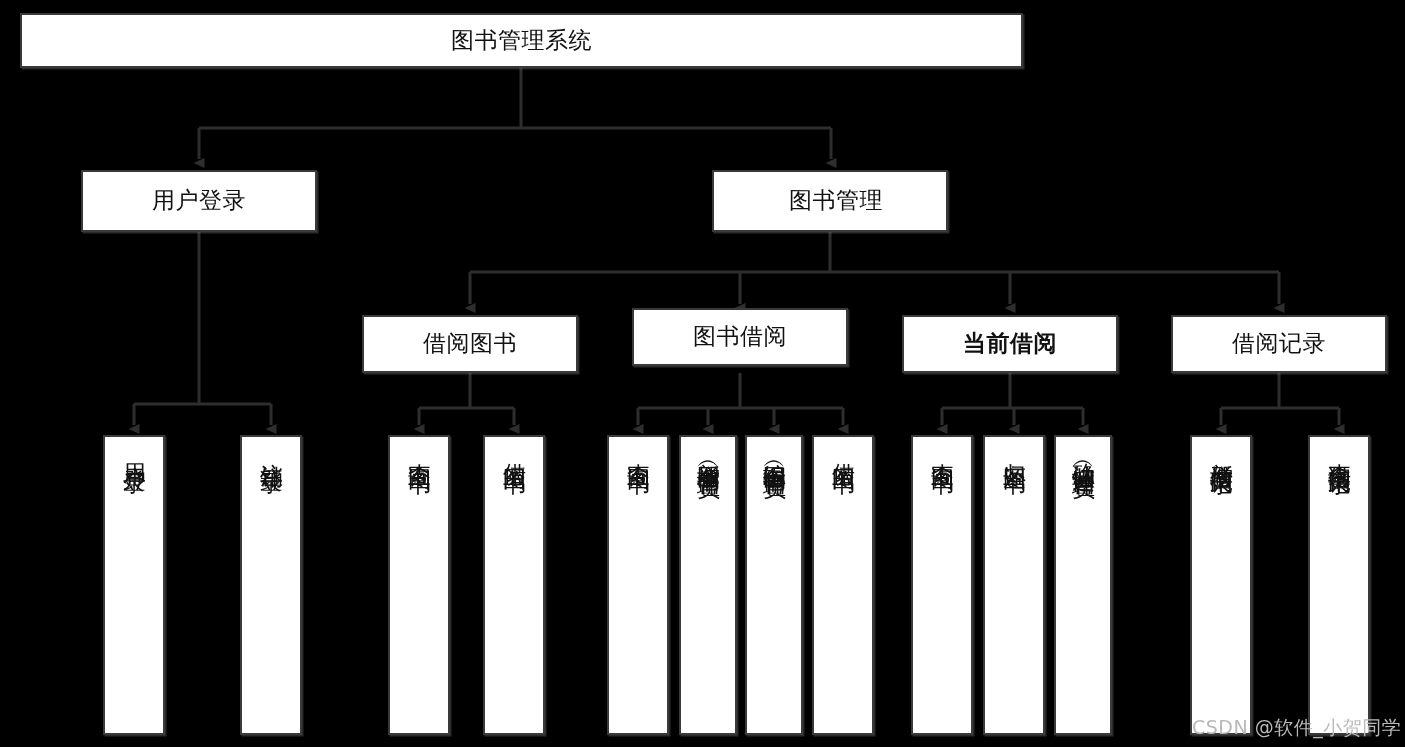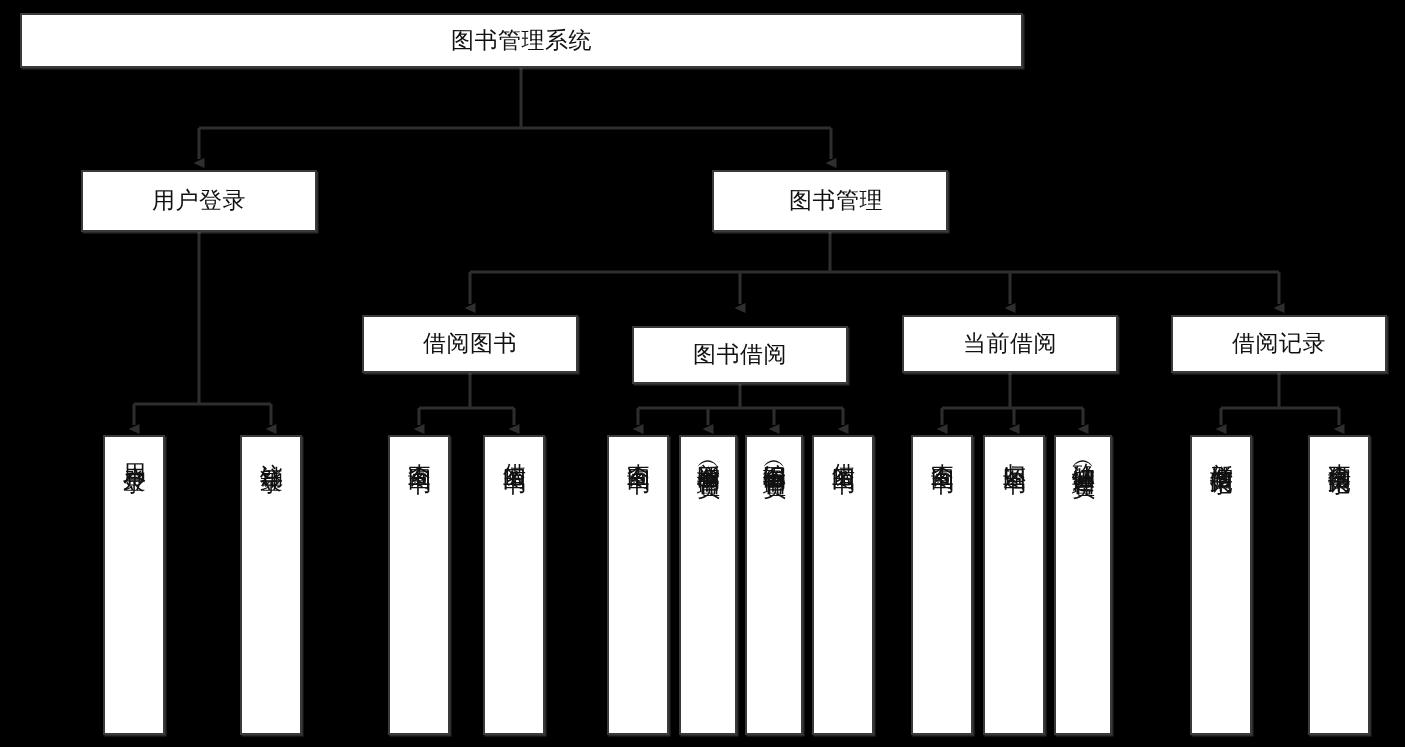--- a/index.html
+++ b/index.html
@@ -129,24 +129,24 @@
   <div class="node" style="left:81px; top:170px; width:236px; height:62px;">
     <span class="node-label">用户登录</span>
   </div>
   <div class="node" style="left:712px; top:170px; width:236px; height:62px;padding-left:12px;">
     <span class="node-label">图书管理</span>
   </div>
 
   <div class="node" style="left:362px; top:315px; width:216px; height:58px;">
     <span class="node-label">借阅图书</span>
   </div>
-  <div class="node" style="left:632px; top:326px; width:216px; height:58px;">
+  <div class="node" style="left:632px; top:308px; width:216px; height:58px;">
     <span class="node-label">图书借阅</span>
   </div>
-  <div class="node" style="left:902px; top:315px; width:216px; height:58px;">
+  <div class="node" style="left:902px; top:315px; width:216px; height:58px;font-weight:bold;">
     <span class="node-label">当前借阅</span>
   </div>
   <div class="node" style="left:1171px; top:315px; width:216px; height:58px;">
     <span class="node-label">借阅记录</span>
   </div>
 
   <div class="node leaf" style="left:103px; top:435px; width:62px; height:300px;">
     <span class="node-label">用户登录</span>
   </div>
   <div class="node leaf" style="left:240px; top:435px; width:62px; height:300px;">
@@ -183,14 +183,15 @@
     <span class="node-label">确认归还（管理员）</span>
   </div>
 
   <div class="node leaf tall" style="left:1190px; top:435px; width:62px; height:300px;">
     <span class="node-label">新增借阅记录</span>
   </div>
   <div class="node leaf tall" style="left:1308px; top:435px; width:62px; height:300px;">
     <span class="node-label">查询借阅记录</span>
   </div>
 
+  <div class="watermark" style="left:1192px; top:715px;">CSDN @软件_小贺同学</div>
 
 </div>
 
 </body></html>

